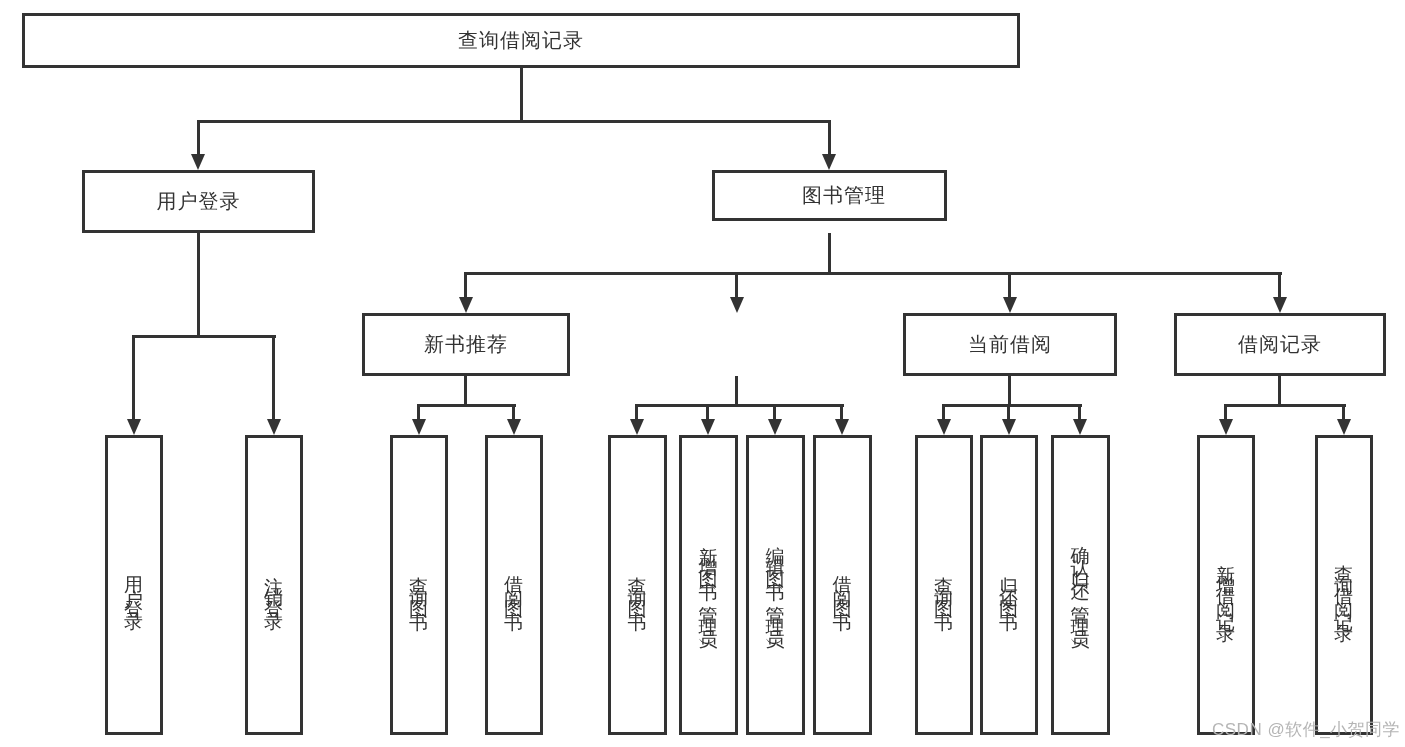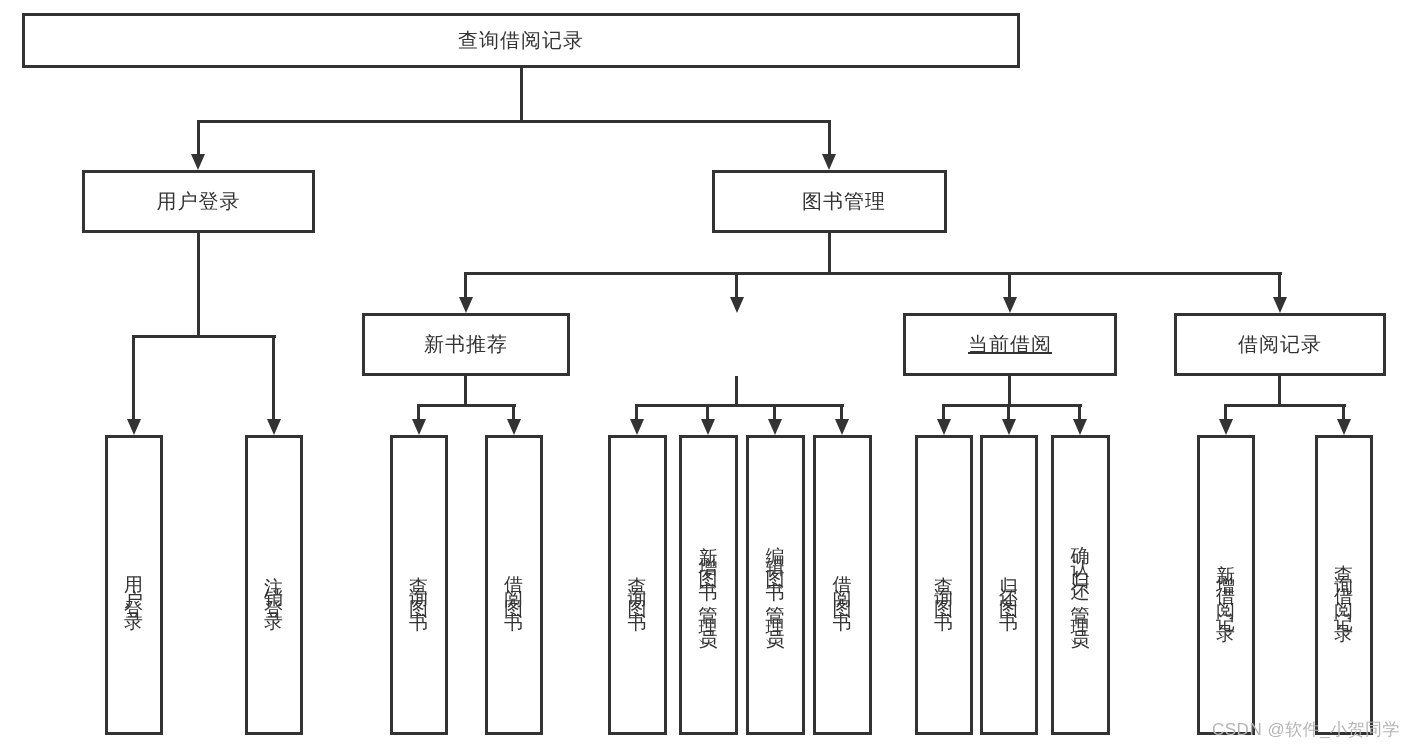--- a/index.html
+++ b/index.html
@@ -73,42 +73,42 @@
   <div class="node" style="left:22px; top:13px; width:998px; height:55px;">查询借阅记录</div>
 
   <div class="vl" style="left:520px; top:68px; height:52px;"></div>
   <div class="hl" style="left:197px; top:120px; width:634px;"></div>
   <div class="vl" style="left:197px; top:120px; height:36px;"></div>
   <div class="arr" style="left:191px; top:154px;"></div>
   <div class="vl" style="left:828px; top:120px; height:36px;"></div>
   <div class="arr" style="left:822px; top:154px;"></div>
 
   <div class="node" style="left:82px; top:170px; width:233px; height:63px;">用户登录</div>
-  <div class="node" style="left:712px; top:170px; width:235px; height:63px;padding-left:29px;">图书管理</div>
+  <div class="node" style="left:712px; top:170px; width:235px; height:51px;padding-left:29px;">图书管理</div>
 
   <div class="vl" style="left:197px; top:233px; height:104px;"></div>
   <div class="hl" style="left:132px; top:335px; width:144px;"></div>
   <div class="vl" style="left:132px; top:335px; height:84px;"></div>
   <div class="arr" style="left:127px; top:419px;"></div>
   <div class="vl" style="left:272px; top:335px; height:84px;"></div>
   <div class="arr" style="left:267px; top:419px;"></div>
 
   <div class="vl" style="left:828px; top:233px; height:41px;"></div>
   <div class="hl" style="left:465px; top:272px; width:817px;"></div>
   <div class="vl" style="left:464px; top:272px; height:27px;"></div>
   <div class="arr" style="left:459px; top:297px;"></div>
   <div class="vl" style="left:735px; top:272px; height:27px;"></div>
   <div class="arr" style="left:730px; top:297px;"></div>
   <div class="vl" style="left:1008px; top:272px; height:27px;"></div>
   <div class="arr" style="left:1003px; top:297px;"></div>
   <div class="vl" style="left:1278px; top:272px; height:27px;"></div>
   <div class="arr" style="left:1273px; top:297px;"></div>
 
   <div class="node" style="left:362px; top:313px; width:208px; height:63px;">新书推荐</div>
-  <div class="node" style="left:903px; top:313px; width:214px; height:63px;text-decoration:underline;">当前借阅</div>
+  <div class="node" style="left:903px; top:313px; width:214px; height:63px;">当前借阅</div>
   <div class="node" style="left:1174px; top:313px; width:212px; height:63px;font-family:Liberation Serif, serif;">借阅记录</div>
 
   <div class="vl" style="left:464px; top:376px; height:31px;"></div>
   <div class="hl" style="left:417px; top:404px; width:99px;"></div>
   <div class="vl" style="left:417px; top:404px; height:15px;"></div>
   <div class="arr" style="left:412px; top:419px;"></div>
   <div class="vl" style="left:512px; top:404px; height:15px;"></div>
   <div class="arr" style="left:507px; top:419px;"></div>
 
   <div class="vl" style="left:735px; top:376px; height:31px;"></div>

